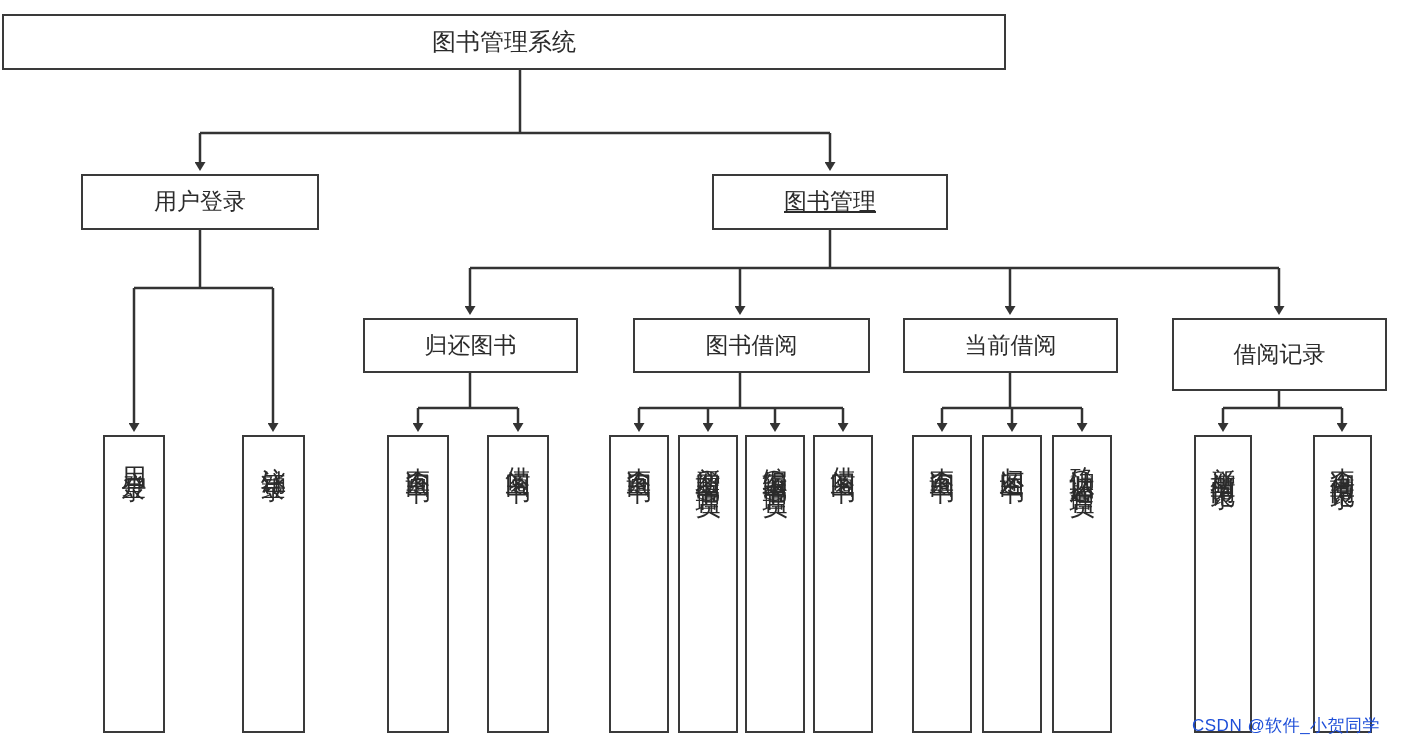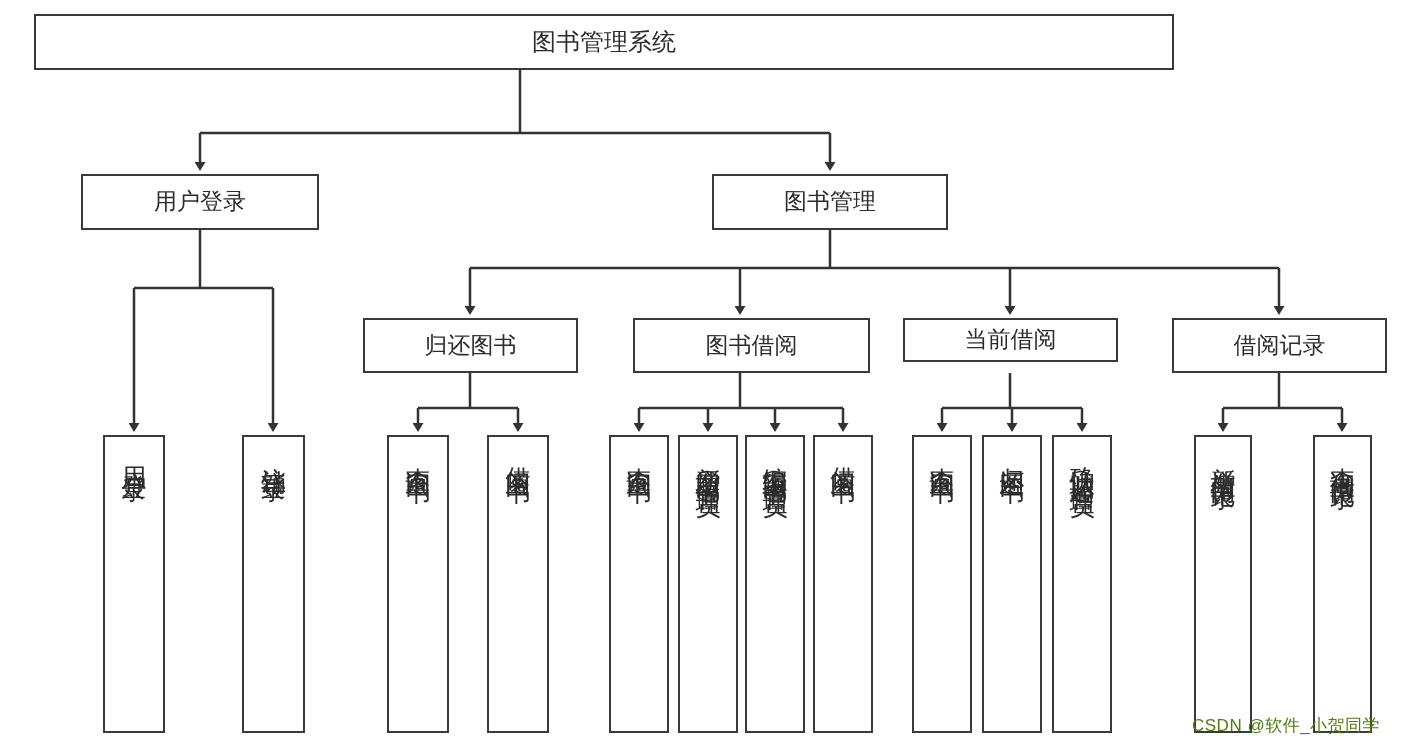--- a/index.html
+++ b/index.html
@@ -54,21 +54,21 @@
   .node.vert .node-label {
     writing-mode: vertical-rl;
     text-orientation: upright;
     font-size: 25px;
     letter-spacing: 4px;
     line-height: 1;
   }
   .watermark {
     position: absolute;
     font-size: 17px;
-    color: #4d7c0f;
+    color: #1d4ed8;
     white-space: nowrap;
     letter-spacing: 0.5px;
   }
 </style>
 </head>
 <body>
 
 <div id="canvas">
 
   <svg class="connectors" viewBox="0 0 1405 747" xmlns="http://www.w3.org/2000/svg">
@@ -114,41 +114,41 @@
       <path d="M1012,408 L1012,424" marker-end="url(#arrow)"></path>
       <path d="M1082,408 L1082,424" marker-end="url(#arrow)"></path>
 
       <path d="M1279,373 L1279,408"></path>
       <path d="M1223,408 L1342,408"></path>
       <path d="M1223,408 L1223,424" marker-end="url(#arrow)"></path>
       <path d="M1342,408 L1342,424" marker-end="url(#arrow)"></path>
     </g>
   </svg>
 
-  <div class="node root horiz" style="left:34px; top:14px; width:1140px; height:56px;">
+  <div class="node root horiz" style="left:2px; top:14px; width:1004px; height:56px;">
     <span class="node-label">图书管理系统</span>
   </div>
 
   <div class="node horiz" style="left:81px; top:174px; width:238px; height:56px;">
     <span class="node-label">用户登录</span>
   </div>
-  <div class="node horiz" style="left:712px; top:174px; width:236px; height:56px;">
+  <div class="node horiz" style="left:712px; top:174px; width:236px; height:56px;text-decoration:underline;">
     <span class="node-label">图书管理</span>
   </div>
 
   <div class="node horiz" style="left:363px; top:318px; width:215px; height:55px;">
     <span class="node-label">归还图书</span>
   </div>
   <div class="node horiz" style="left:633px; top:318px; width:237px; height:55px;">
     <span class="node-label">图书借阅</span>
   </div>
-  <div class="node horiz" style="left:903px; top:318px; width:215px; height:44px;">
+  <div class="node horiz" style="left:903px; top:318px; width:215px; height:55px;">
     <span class="node-label">当前借阅</span>
   </div>
-  <div class="node horiz" style="left:1172px; top:318px; width:215px; height:55px;">
+  <div class="node horiz" style="left:1172px; top:318px; width:215px; height:73px;">
     <span class="node-label">借阅记录</span>
   </div>
 
   <div class="node vert" style="left:103px; top:435px; width:62px; height:298px;">
     <span class="node-label">用户登录</span>
   </div>
   <div class="node vert" style="left:242px; top:435px; width:63px; height:298px;">
     <span class="node-label">注销登录</span>
   </div>
 

